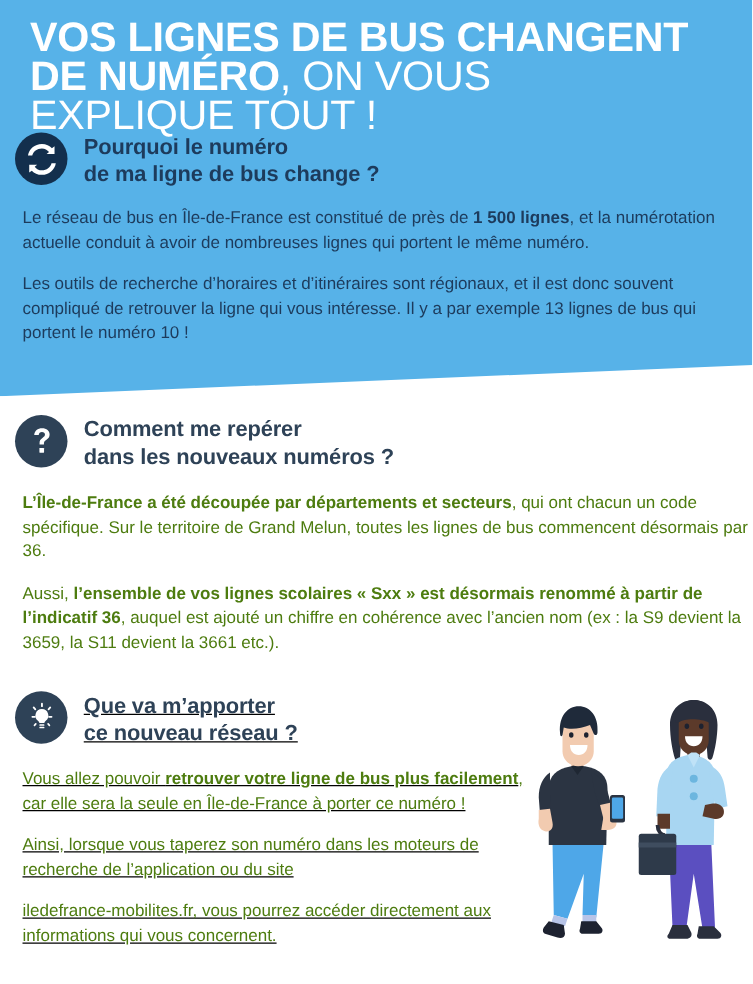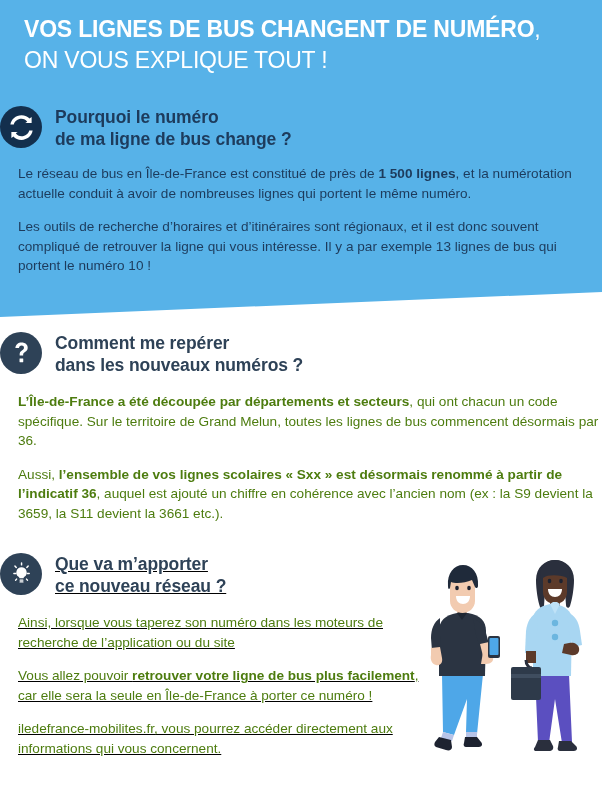--- a/index.html
+++ b/index.html
@@ -35,40 +35,40 @@
     -webkit-clip-path: polygon(0 0, 602px 0, 602px 292px, 0 317px);
   }
 
   
   .headline {
     position: absolute;
     left: 24px;
     top: 14px;
     width: 530px;
     color: #ffffff;
-    font-size: 23px;
+    font-size: 33px;
     line-height: 31px;
     letter-spacing: -0.2px;
     font-weight: 400;
   }
   .headline .hl-bold { font-weight: 700; }
 
   
   .section {
     position: absolute;
     left: 0;
     width: 602px;
   }
 
   .sec-head {
     position: relative;
     display: flex;
     align-items: flex-start;
     gap: 13px;
-    padding-left: 0;
+    padding-left: 12px;
   }
 
   .icon-badge {
     flex: 0 0 auto;
     width: 42px;
     height: 42px;
     border-radius: 50%;
     background: #2e4257;
     display: flex;
     align-items: center;
@@ -186,22 +186,22 @@
           <rect fill="#ffffff" x="6.6" y="15.3" width="1.2" height="2.6" rx="0.6" transform="rotate(42 7.2 16.6)"></rect>
           <rect fill="#ffffff" x="16.3" y="15.3" width="1.2" height="2.6" rx="0.6" transform="rotate(-42 16.9 16.6)"></rect>
         </svg>
       </span>
       <span class="sec-title">
         <span>Que va m’apporter</span><br>
         <span>ce nouveau réseau ?</span>
       </span>
     </div>
     <div class="sec-body">
+      <p><span>Vous allez pouvoir </span><b>retrouver votre ligne de bus plus facilement</b><span>, car elle sera la seule en Île-de-France à porter ce numéro !</span></p>
       <p>Ainsi, lorsque vous taperez son numéro dans les moteurs de recherche de l’application ou du site</p>
-      <p><span>Vous allez pouvoir </span><b>retrouver votre ligne de bus plus facilement</b><span>, car elle sera la seule en Île-de-France à porter ce numéro !</span></p>
       <p>iledefrance-mobilites.fr, vous pourrez accéder directement aux informations qui vous concernent.</p>
     </div>
   </div>
 
   <div id="illustration">
     <svg width="174" height="231" viewBox="0 0 174 231" aria-hidden="true">
 
       <g>
 
         <path fill="#5b4fc0" d="M107 118h34l3 68-10 1-7-44-6 44-11-1z"></path>

